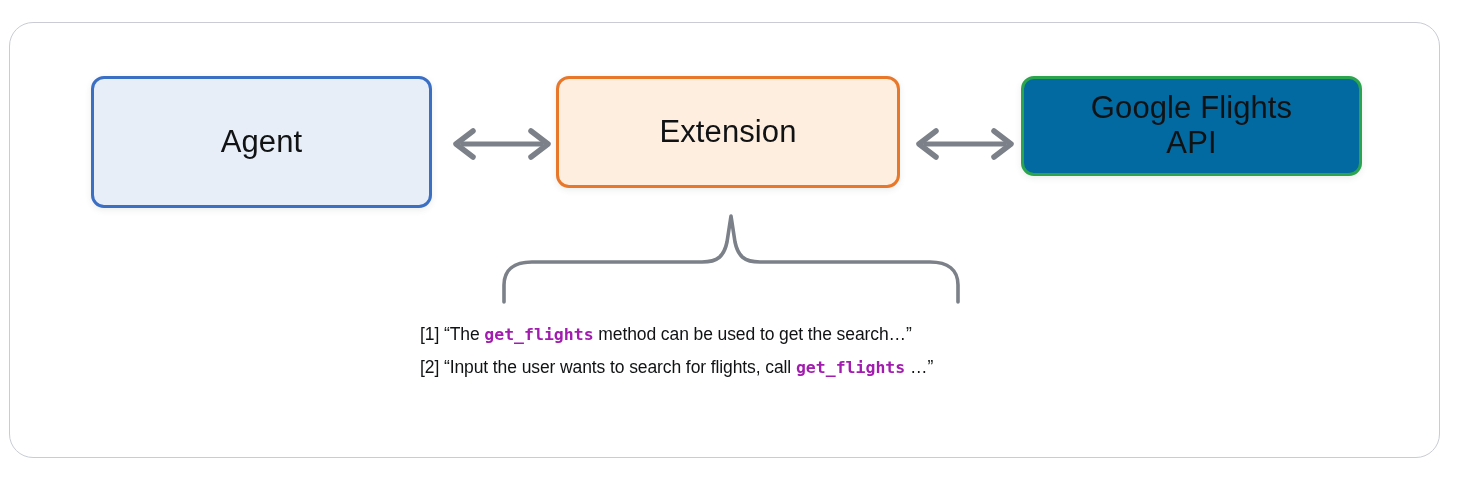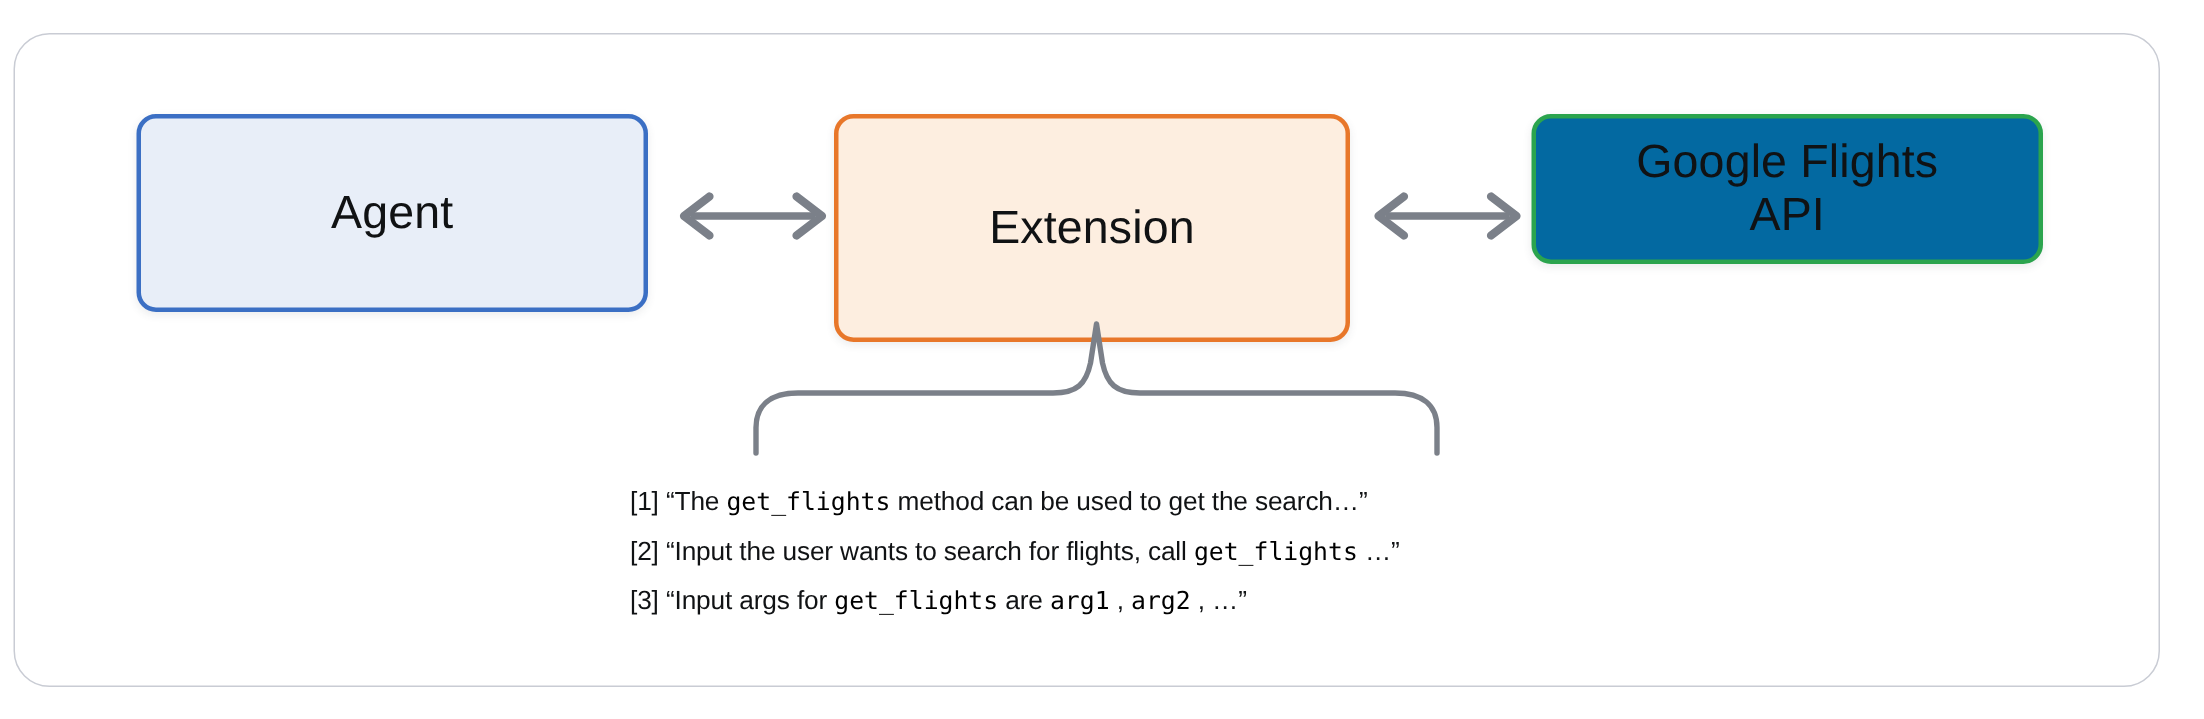--- a/index.html
+++ b/index.html
@@ -54,21 +54,21 @@
     top: 76px;
     width: 341px;
     height: 132px;
     background: #e8eef8;
     border-color: #3b6fc4;
   }
   #box-extension {
     left: 556px;
     top: 76px;
     width: 344px;
-    height: 152px;
+    height: 112px;
     background: #fdeee0;
     border-color: #e8772a;
   }
   #box-api {
     left: 1021px;
     top: 76px;
     width: 341px;
     height: 100px;
     background: #0369a1;
     border-color: #2ba44e;
@@ -101,23 +101,24 @@
     line-height: 33px;
     color: #101214;
     white-space: nowrap;
     letter-spacing: -0.1px;
   }
   .ann-idx {
     font-weight: 400;
   }
   .code {
     font-family: "DejaVu Sans Mono", "Liberation Mono", monospace;
-    color: #000000;
+    color: #a21caf;
     font-size: 16.5px;
     letter-spacing: 0px;
+    font-weight: bold;
   }
 </style>
 </head>
 <body>
 
 <div id="stage">
 
   <div class="outer-card"></div>
 
   <div class="node-box" id="box-agent">
@@ -164,20 +165,16 @@
     <div class="ann-line">
       <span class="ann-idx">[1]</span>
       <span>“</span><span>The </span><span class="code">get_flights</span><span> method can be used to get the search…</span><span>”</span>
     </div>
 
     <div class="ann-line">
       <span class="ann-idx">[2]</span>
       <span>“</span><span>Input the user wants to search for flights, call </span><span class="code">get_flights</span><span> …</span><span>”</span>
     </div>
 
-    <div class="ann-line">
-      <span class="ann-idx">[3]</span>
-      <span>“</span><span>Input args for </span><span class="code">get_flights</span><span> are </span><span class="code">arg1</span><span> , </span><span class="code">arg2</span><span> , …</span><span>”</span>
-    </div>
 
   </div>
 
 </div>
 
 </body></html>

